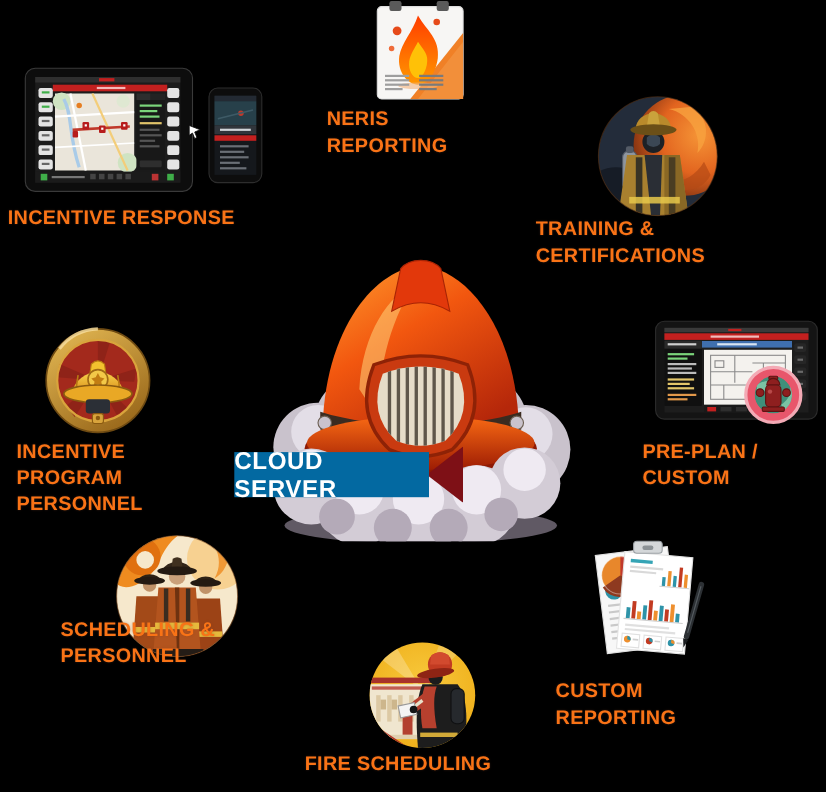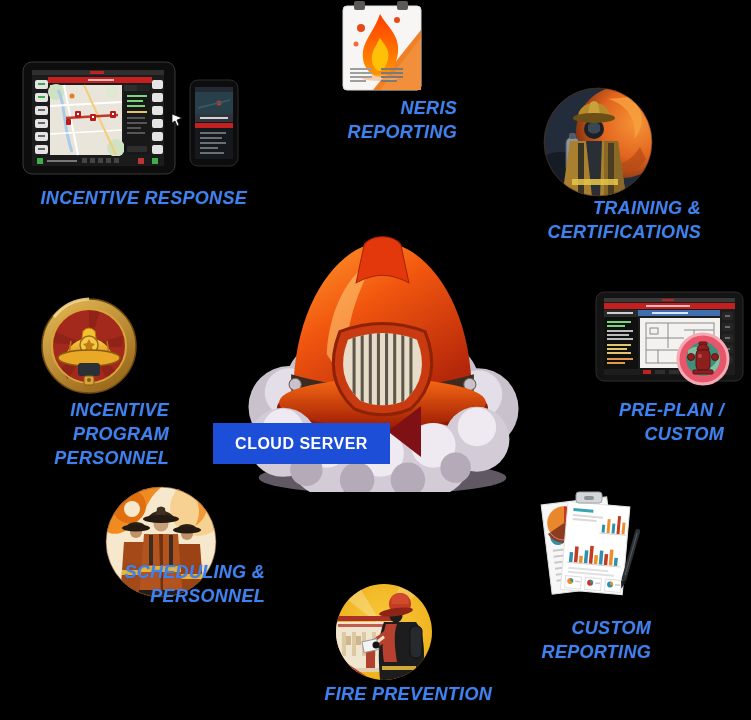--- a/index.html
+++ b/index.html
@@ -1,27 +1,27 @@
 <!DOCTYPE html>
 <html><head>
 <meta charset="utf-8">
 <style>
   html,body{margin:0;padding:0;background:#000;}
   .stage{position:relative;width:751px;height:720px;background:#000;overflow:hidden;
          font-family:"Liberation Sans",sans-serif;}
   .node{position:absolute;}
   .icon-box{position:absolute;}
   .icon-box svg{display:block;}
-  .node-label{position:absolute;color:#3b82f6;font-weight:800;font-size:18px;line-height:24px;
-              text-align:right;letter-spacing:.3px;
-              text-shadow:0 0 2px rgba(120,65,45,.45);font-style:italic;}
+  .node-label{position:absolute;color:#f97316;font-weight:800;font-size:18px;line-height:24px;
+              text-align:left;letter-spacing:.3px;
+              text-shadow:0 0 2px rgba(120,65,45,.45);}
   
-  .ribbon-body{position:absolute;left:213px;top:411px;width:177px;height:41px;background:#1d4ed8;
-               color:#fff;font-weight:800;font-size:16px;letter-spacing:.5px;display:flex;
-               align-items:center;justify-content:center;z-index:6;margin-top:12px;}
+  .ribbon-body{position:absolute;left:213px;top:411px;width:177px;height:41px;background:#0369a1;
+               color:#fff;font-weight:800;font-size:22px;letter-spacing:.5px;display:flex;
+               align-items:center;justify-content:center;z-index:6;}
   .ribbon-tail{position:absolute;left:388px;top:406px;width:33px;height:51px;background:#7e1016;
                clip-path:polygon(100% 0,0 50%,100% 100%);z-index:5;}
 </style>
 </head>
 <body>
 
 <div class="stage">
 
   <div class="node">
     <div class="icon-box" style="left:20px;top:56px">
@@ -526,21 +526,21 @@
           <circle cx="46" cy="63" r="3.5" fill="#151515"></circle>
           <rect x="80" y="44" width="12" height="32" rx="5" fill="#26292d" stroke="#0f1012"></rect>
           <rect x="52" y="84" width="34" height="4" fill="#e6b93c" opacity="0.9"></rect>
           <circle cx="66" cy="34" r="6.5" fill="#1c1c1c"></circle>
           <circle cx="70" cy="22" r="11" fill="#c23b22"></circle>
           <path d="M62,14 Q70,8 78,14 L79,22 L61,22 Z" fill="#d24a2e"></path>
           <ellipse cx="66" cy="30" rx="17" ry="4" fill="#8e2414" transform="rotate(-8 66 30)"></ellipse>
         </g>
       </svg>
     </div>
-    <div class="node-label" style="left:277px;top:682px;width:215px">FIRE PREVENTION</div>
+    <div class="node-label" style="left:277px;top:682px;width:215px">FIRE SCHEDULING</div>
   </div>
 
   <div class="node">
     <div class="icon-box" style="left:528px;top:490px">
       <svg width="118" height="110" viewBox="0 0 118 110">
 
         <g transform="rotate(-7 56 52)">
           <rect x="18" y="10" width="66" height="90" fill="#f7f7f7" stroke="#e0e0e0"></rect>
           <g fill="#c9c9c9">
               <rect x="24" y="56" width="12" height="2"></rect>

